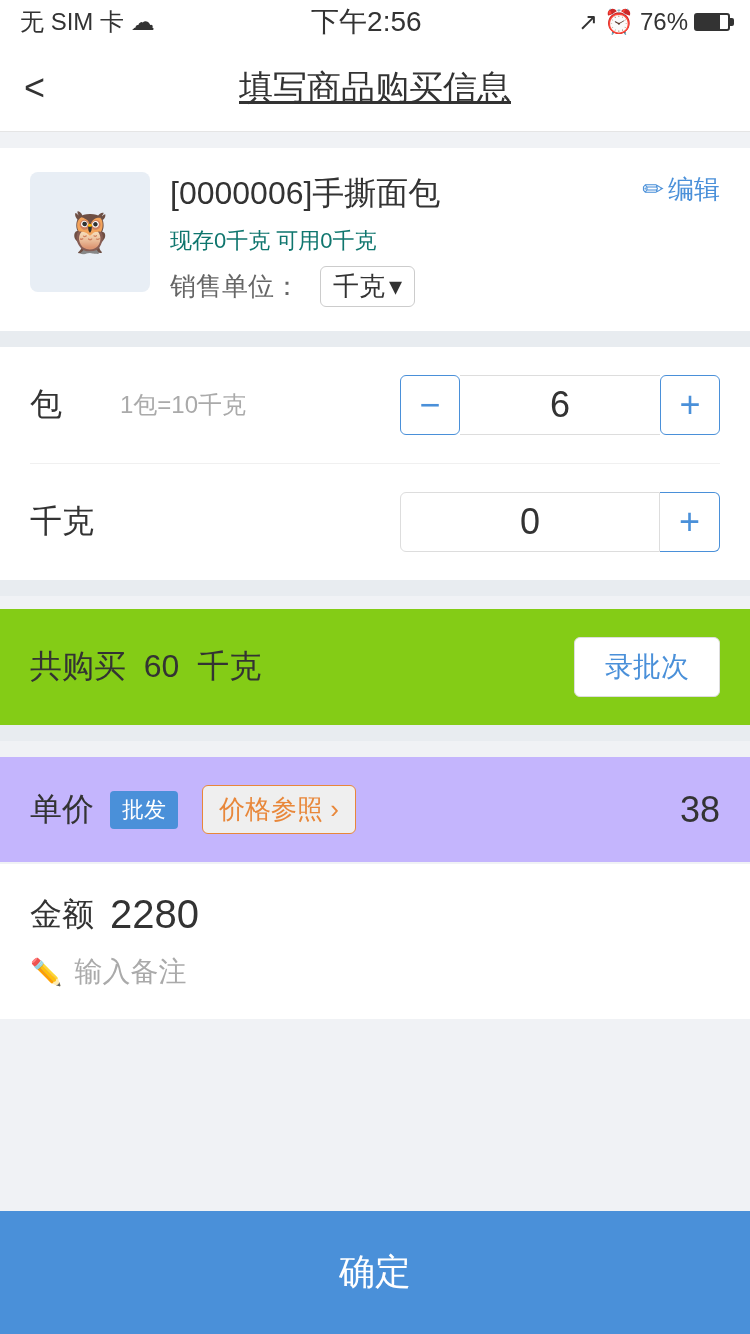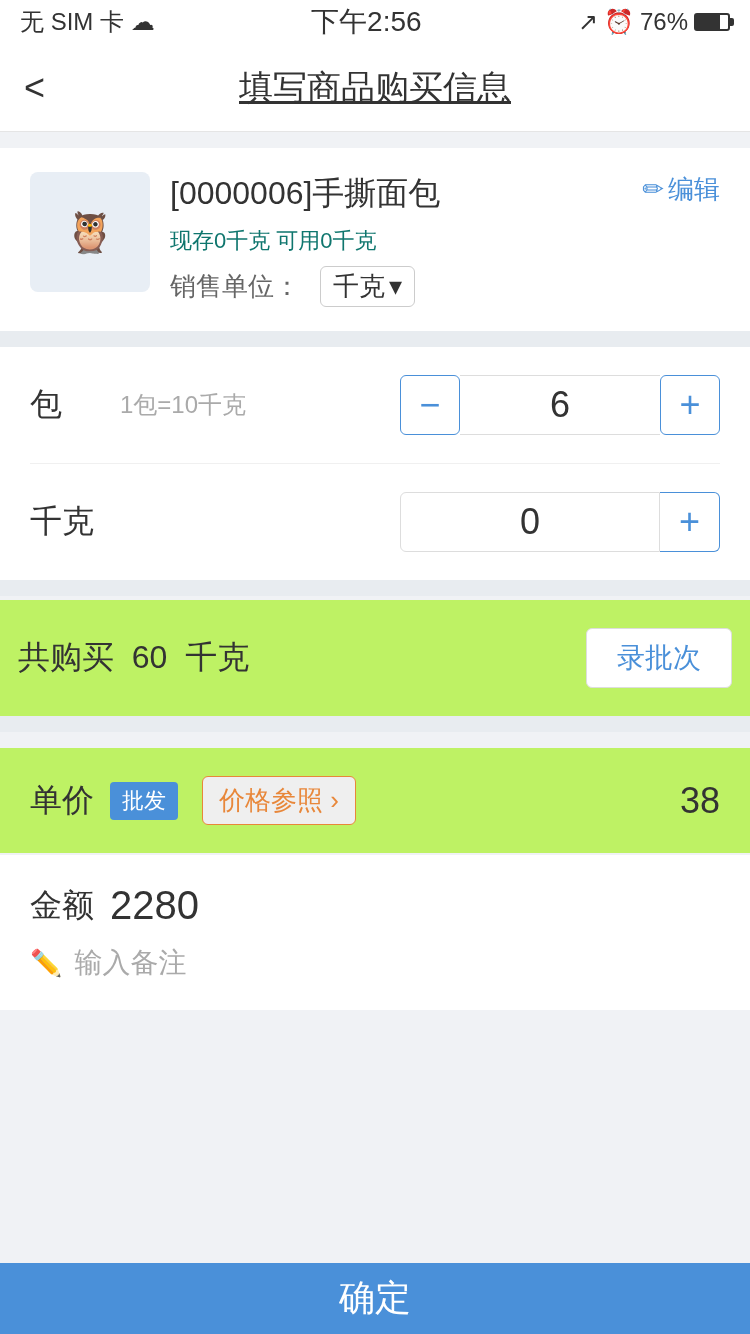--- a/index.html
+++ b/index.html
@@ -198,26 +198,26 @@
       border: 1px solid #ddd;
       text-align: center;
       font-size: 36px;
       color: #333;
       background: #fff;
       border-radius: 6px 0 0 6px;
     }
 
     
     .total-section {
-      background: #bef264;
-      padding: 28px 18px;
+      background: #84cc16;
+      padding: 28px 30px;
       display: flex;
       align-items: center;
       justify-content: space-between;
-      margin-top: 4px;
+      margin-top: 13px;
     }
     .total-text {
       font-size: 32px;
       color: #333;
     }
     .total-text span {
       color: #333;
       font-weight: 500;
     }
     .batch-btn {
@@ -225,21 +225,21 @@
       border-radius: 6px;
       padding: 10px 30px;
       font-size: 28px;
       color: #4a90d9;
       background: #fff;
       cursor: pointer;
     }
 
     
     .price-section {
-      background: #bef264;
+      background: #c4b5fd;
       padding: 28px 30px;
       margin-top: 16px;
       display: flex;
       align-items: center;
     }
     .price-label {
       font-size: 32px;
       color: #333;
       margin-right: 16px;
     }
@@ -305,21 +305,21 @@
       background: #f0f2f5;
       min-height: 340px;
     }
 
     
     .confirm-btn {
       position: fixed;
       bottom: 0;
       left: 0;
       width: 750px;
-      height: 71px;
+      height: 123px;
       background: #4a90d9;
       color: #fff;
       font-size: 36px;
       border: none;
       cursor: pointer;
       display: flex;
       align-items: center;
       justify-content: center;
     }
 

